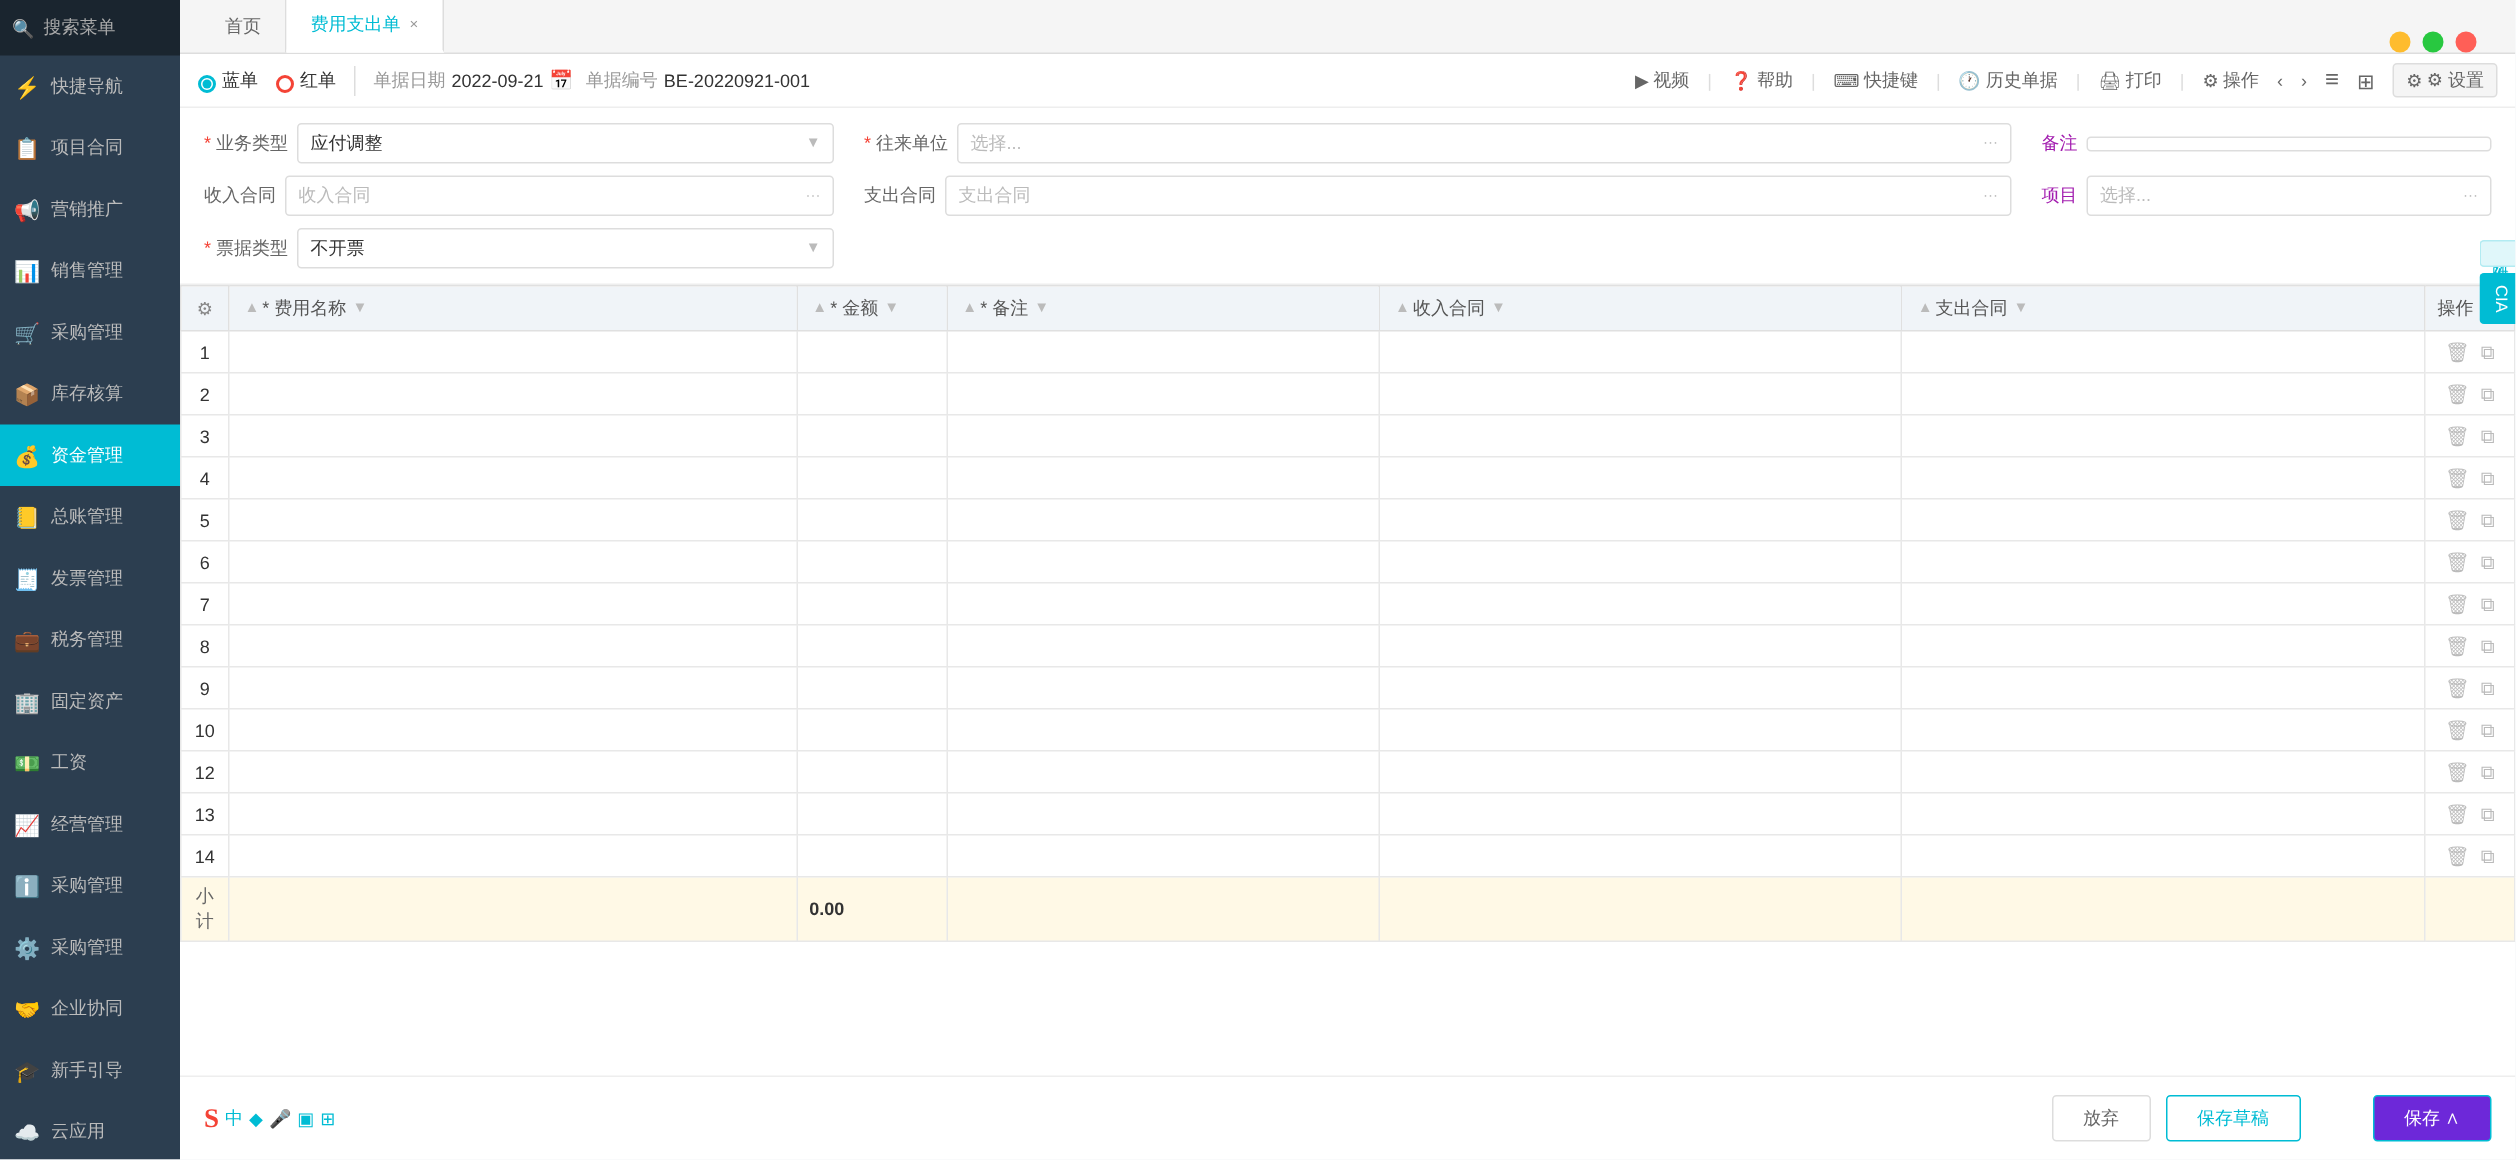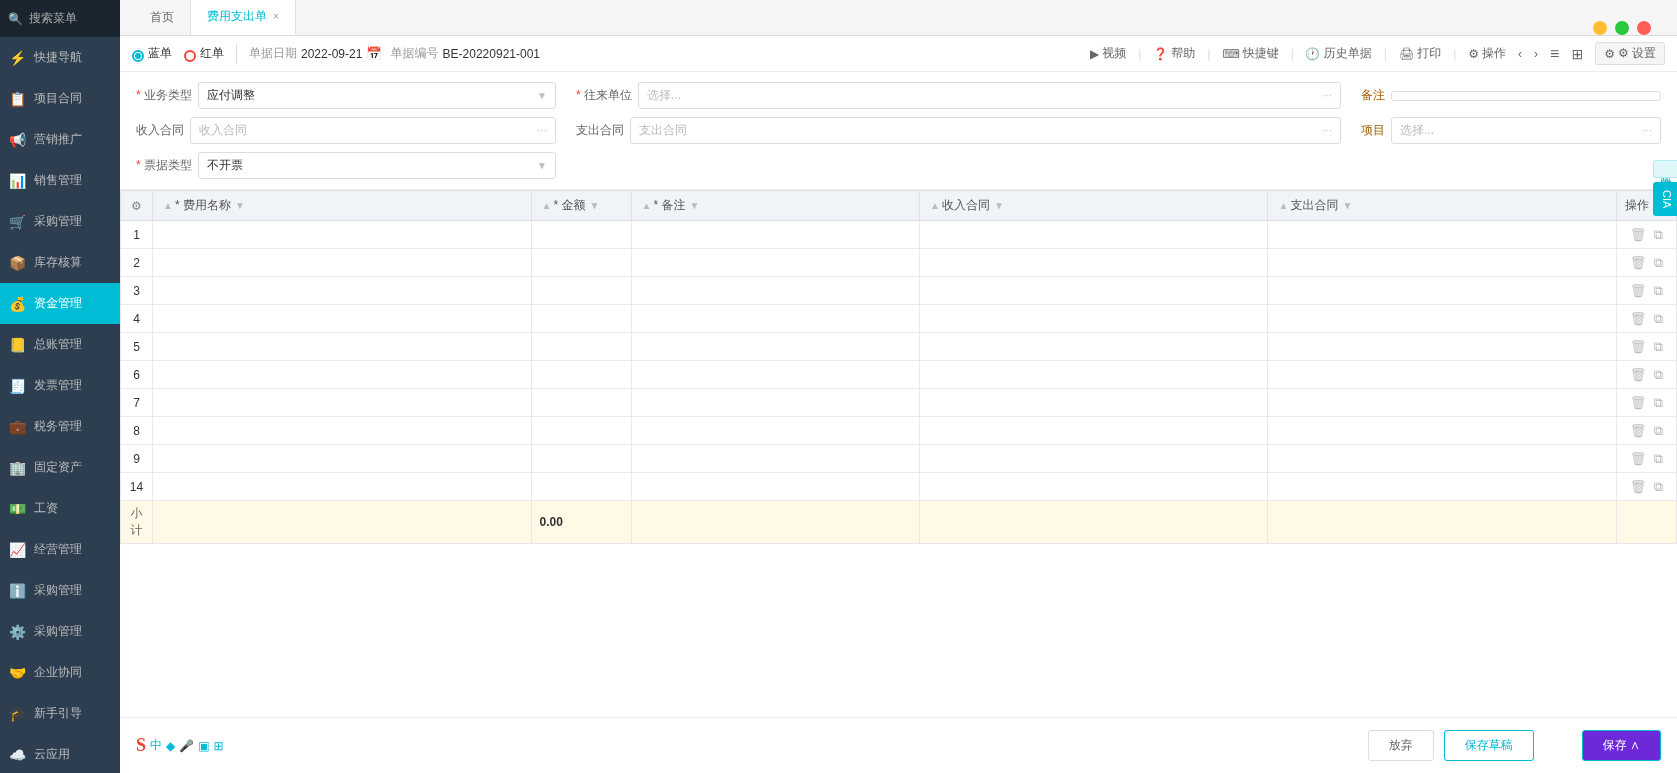--- a/index.html
+++ b/index.html
@@ -43,21 +43,21 @@
     .settings-btn { background: #f5f5f5; border: 1px solid #ddd; border-radius: 3px; padding: 2px 8px; cursor: pointer; color: #666; font-size: 12px; display: flex; align-items: center; gap: 3px; }
 
     
     .form-area { padding: 10px 16px; border-bottom: 1px solid #eee; background: #fff; }
     .form-row { display: flex; align-items: center; gap: 20px; margin-bottom: 8px; }
     .form-field { display: flex; align-items: center; gap: 6px; flex: 1; }
     .form-field label { color: #666; white-space: nowrap; font-size: 12px; }
     .form-input { flex: 1; border: 1px solid #ddd; border-radius: 3px; padding: 4px 8px; font-size: 12px; color: #333; background: #fff; min-width: 0; display: flex; align-items: center; justify-content: space-between; }
     .select-arrow { color: #bbb; font-size: 10px; }
     .form-field-narrow { display: flex; align-items: center; gap: 6px; }
-    .form-field-narrow label { color: #a16207; white-space: nowrap; font-size: 12px; text-align: center; }
+    .form-field-narrow label { color: #a21caf; white-space: nowrap; font-size: 12px; text-align: center; }
 
     
     .table-container { flex: 1; overflow-y: auto; background: #fff; }
     .data-table { width: 100%; border-collapse: collapse; }
     .data-table th { background: #f0f4f8; font-weight: 500; font-size: 12px; color: #555; padding: 6px 8px; border: 1px solid #e0e0e0; text-align: left; position: sticky; top: 0; z-index: 10; white-space: nowrap; }
     .data-table td { padding: 4px 8px; border: 1px solid #e8e8e8; font-size: 12px; color: #333; height: 28px; }
     .row-num { color: #999; font-size: 11px; width: 30px; text-align: center; }
     .col-ops { width: 60px; text-align: center; }
     .op-icon { cursor: pointer; color: #bbb; font-size: 13px; margin: 0 2px; }
     .subtotal-row td { background: #fff9e6 !important; font-weight: 500; }
@@ -457,20 +457,56 @@
     <td></td>
     <td></td>
     <td></td>
     <td></td>
     <td class="col-ops">
       <span class="op-icon" title="删除">🗑</span>
       <span class="op-icon" title="复制">⧉</span>
     </td>
   </tr>
           <tr>
+    <td class="row-num">10</td>
+    <td></td>
+    <td></td>
+    <td></td>
+    <td></td>
+    <td></td>
+    <td class="col-ops">
+      <span class="op-icon" title="删除">🗑</span>
+      <span class="op-icon" title="复制">⧉</span>
+    </td>
+  </tr>
+          <tr>
+    <td class="row-num">12</td>
+    <td></td>
+    <td></td>
+    <td></td>
+    <td></td>
+    <td></td>
+    <td class="col-ops">
+      <span class="op-icon" title="删除">🗑</span>
+      <span class="op-icon" title="复制">⧉</span>
+    </td>
+  </tr>
+          <tr>
+    <td class="row-num">13</td>
+    <td></td>
+    <td></td>
+    <td></td>
+    <td></td>
+    <td></td>
+    <td class="col-ops">
+      <span class="op-icon" title="删除">🗑</span>
+      <span class="op-icon" title="复制">⧉</span>
+    </td>
+  </tr>
+          <tr>
     <td class="row-num">14</td>
     <td></td>
     <td></td>
     <td></td>
     <td></td>
     <td></td>
     <td class="col-ops">
       <span class="op-icon" title="删除">🗑</span>
       <span class="op-icon" title="复制">⧉</span>
     </td>

